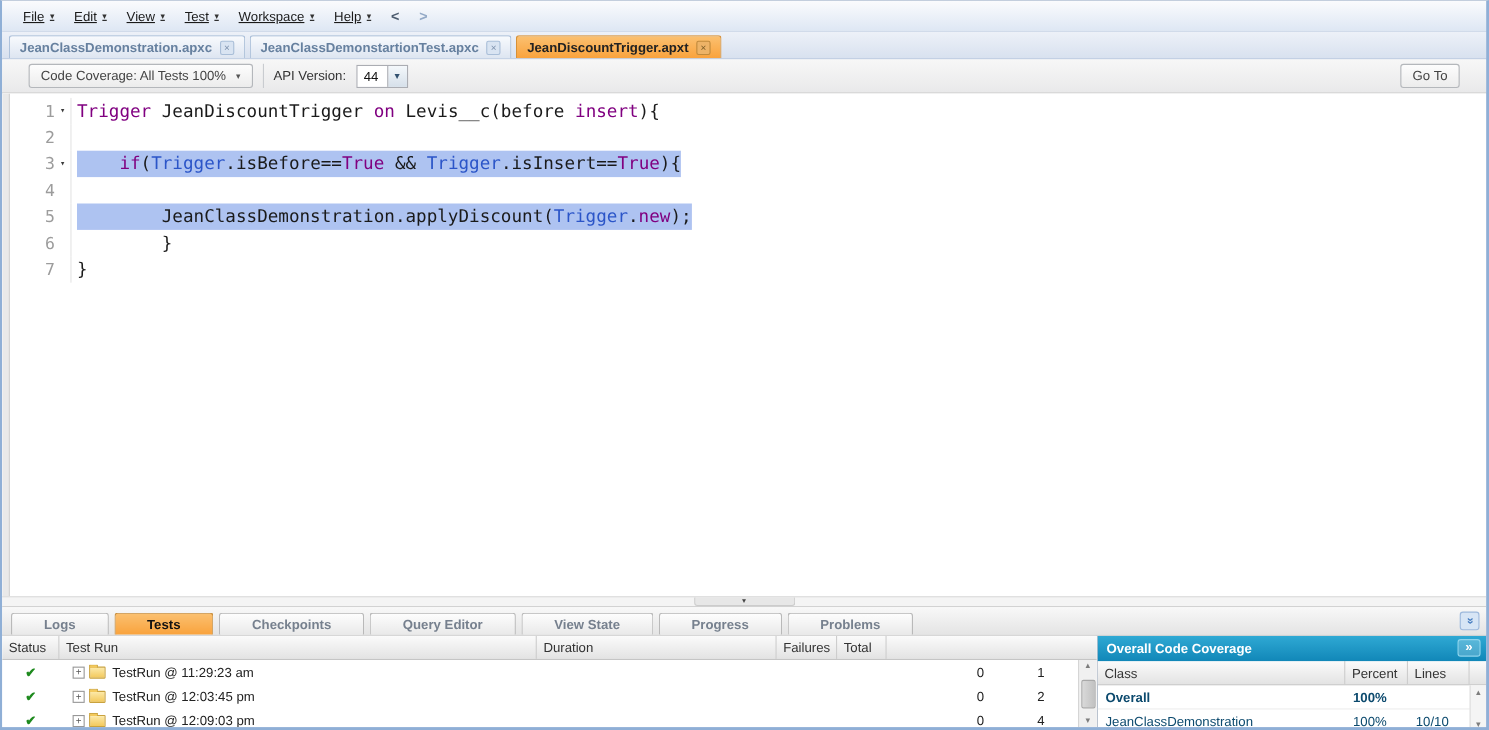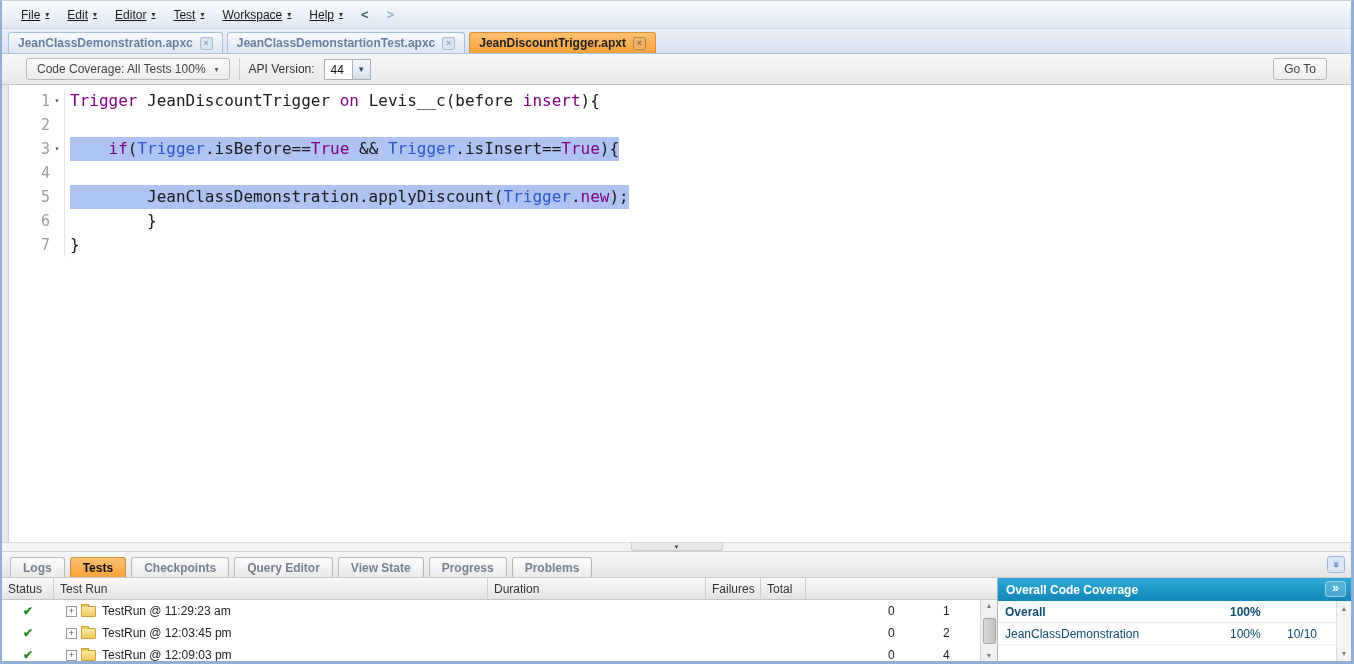--- a/index.html
+++ b/index.html
@@ -60,21 +60,21 @@
   .splitter { position:absolute; left:0; right:0; top:541px; height:10px; background:#F4F4F4;
     border-top:1px solid #DADADA; border-bottom:1px solid #CFCFCF; }
   .split-handle { position:absolute; left:50%; transform:translateX(-50%); top:0; width:92px; height:8px;
     background:#E7E7E7; border:1px solid #CCC; border-top:none; border-radius:0 0 3px 3px;
     display:flex; align-items:center; justify-content:center; font-size:6px; color:#444; }
 
   
   .btabs { position:absolute; left:0; right:0; top:551px; height:26px;
     background:linear-gradient(#F8F8F8,#E4E4E4); border-bottom:1px solid #C9C9C9;
     display:flex; align-items:flex-end; padding:0 8px; gap:5px; }
-  .btab { height:20px; display:flex; align-items:center; padding:0 12px; border:1px solid #B9B9B9;
+  .btab { height:20px; display:flex; align-items:center; padding:0 29px; border:1px solid #B9B9B9;
     border-bottom:none; border-radius:3px 3px 0 0; background:linear-gradient(#FDFDFD,#E9E9E9);
     font-weight:bold; font-size:12px; color:#76808E; }
   .btab.active { background:linear-gradient(#FBC070,#F9A23C); border-color:#C98F3E; color:#111; }
   .collapse-btn { position:absolute; right:6px; top:4px; width:18px; height:17px; border:1px solid #9CB8DC;
     border-radius:3px; background:#D7E5F5; color:#4A7FC0; display:flex; align-items:center; justify-content:center; }
   .collapse-btn span { transform:rotate(90deg); font-size:11px; font-weight:bold; line-height:1; }
 
   
   .bcontent { position:absolute; left:0; right:0; top:577px; bottom:0; display:flex; overflow:hidden; }
   .tests { flex:1; display:flex; flex-direction:column; position:relative; background:#fff; }
@@ -124,21 +124,21 @@
     <div id="menu-items" style="display:flex;align-items:center;text-decoration:underline;">
         <div class="menu-item">
           <span>File</span>
           <span class="mcaret">▾</span>
         </div>
         <div class="menu-item">
           <span>Edit</span>
           <span class="mcaret">▾</span>
         </div>
         <div class="menu-item">
-          <span>Editor</span>
+          <span>View</span>
           <span class="mcaret">▾</span>
         </div>
         <div class="menu-item">
           <span>Test</span>
           <span class="mcaret">▾</span>
         </div>
         <div class="menu-item">
           <span>Workspace</span>
           <span class="mcaret">▾</span>
         </div>
@@ -314,20 +314,25 @@
         <span class="sarrow">▲</span>
         <span class="sthumb"></span>
         <span class="sarrow">▼</span>
       </div>
     </div>
     <div class="coverage">
       <div class="cov-header">
         <span>Overall Code Coverage</span>
         <span class="cov-btn">»</span>
       </div>
+      <div class="cov-ghead" id="cov-columns">
+          <div class="gh-cell" style="width: 225px;">Class</div>
+          <div class="gh-cell" style="width: 57px;">Percent</div>
+          <div class="gh-cell" style="width: 56px;">Lines</div>
+        </div>
       <div class="cov-body" id="cov-body">
         <div class="cov-row bold">
             <div class="cov-cell" style="width: 225px;">Overall</div>
             <div class="cov-cell" style="width: 57px;">100%</div>
             <div class="cov-cell" style="width: 56px;"></div>
           </div>
           <div class="cov-row">
             <div class="cov-cell" style="width: 225px;">JeanClassDemonstration</div>
             <div class="cov-cell" style="width: 57px;">100%</div>
             <div class="cov-cell" style="width: 56px;">10/10</div>

